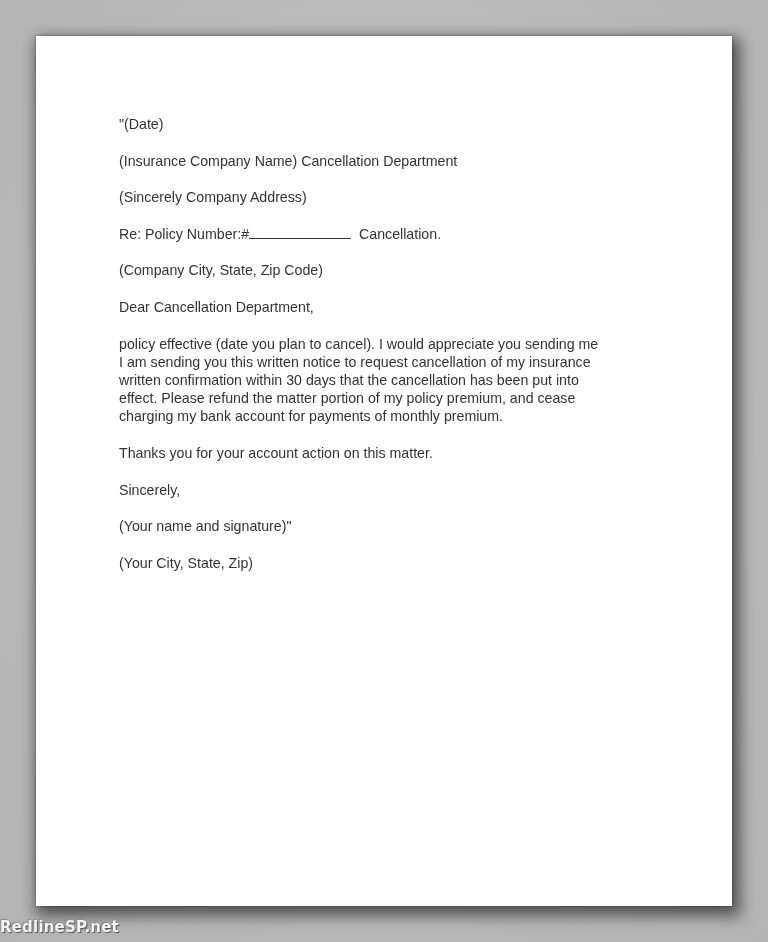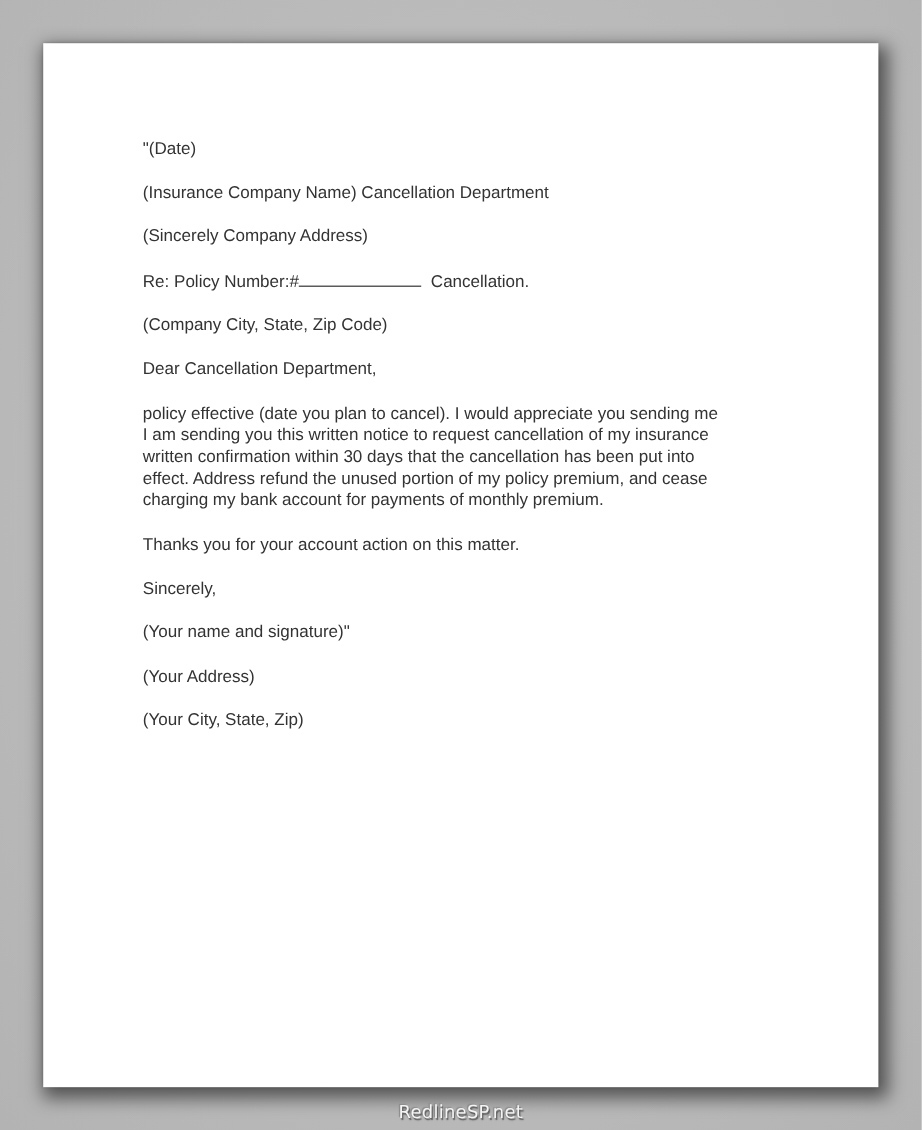--- a/index.html
+++ b/index.html
@@ -53,23 +53,22 @@
       border-bottom: 1.3px solid #333;
       height: 13px;
       vertical-align: baseline;
       margin-right: 4px;
     }
     .watermark {
       position: absolute;
       left: 0;
       width: 768px;
       top: 918px;
-      text-align: center;
       font-family: "DejaVu Sans", sans-serif;
-      font-weight: normal;
+      font-weight: bold;
       font-size: 15px;
       color: #f4f4f4;
       letter-spacing: 0.2px;
       text-shadow: 1px 1px 1px #555, -1px -1px 1px #888;
     }
   </style>
 </head>
 <body>
 
 <div class="backdrop"></div>
@@ -79,24 +78,23 @@
     <div class="line">"(Date)</div>
     <div class="line">(Insurance Company Name) Cancellation Department</div>
     <div class="line">(Sincerely Company Address)</div>
     <div class="line"><span>Re: Policy Number:#</span><span class="blank"></span><span> Cancellation.</span></div>
     <div class="line">(Company City, State, Zip Code)</div>
     <div class="line">Dear Cancellation Department,</div>
     <div class="para">
       <div>policy effective (date you plan to cancel). I would appreciate you sending me</div>
       <div>I am sending you this written notice to request cancellation of my insurance</div>
       <div>written confirmation within 30 days that the cancellation has been put into</div>
-      <div>effect. Address refund the unused portion of my policy premium, and cease</div>
+      <div>effect. Please refund the matter portion of my policy premium, and cease</div>
       <div>charging my bank account for payments of monthly premium.</div>
     </div>
     <div class="line">Thanks you for your account action on this matter.</div>
     <div class="line">Sincerely,</div>
     <div class="line">(Your name and signature)"</div>
-    <div class="line">(Your Address)</div>
     <div class="line">(Your City, State, Zip)</div>
   </div>
 </div>
 
 <div class="watermark">RedlineSP.net</div>
 
 </body></html>

